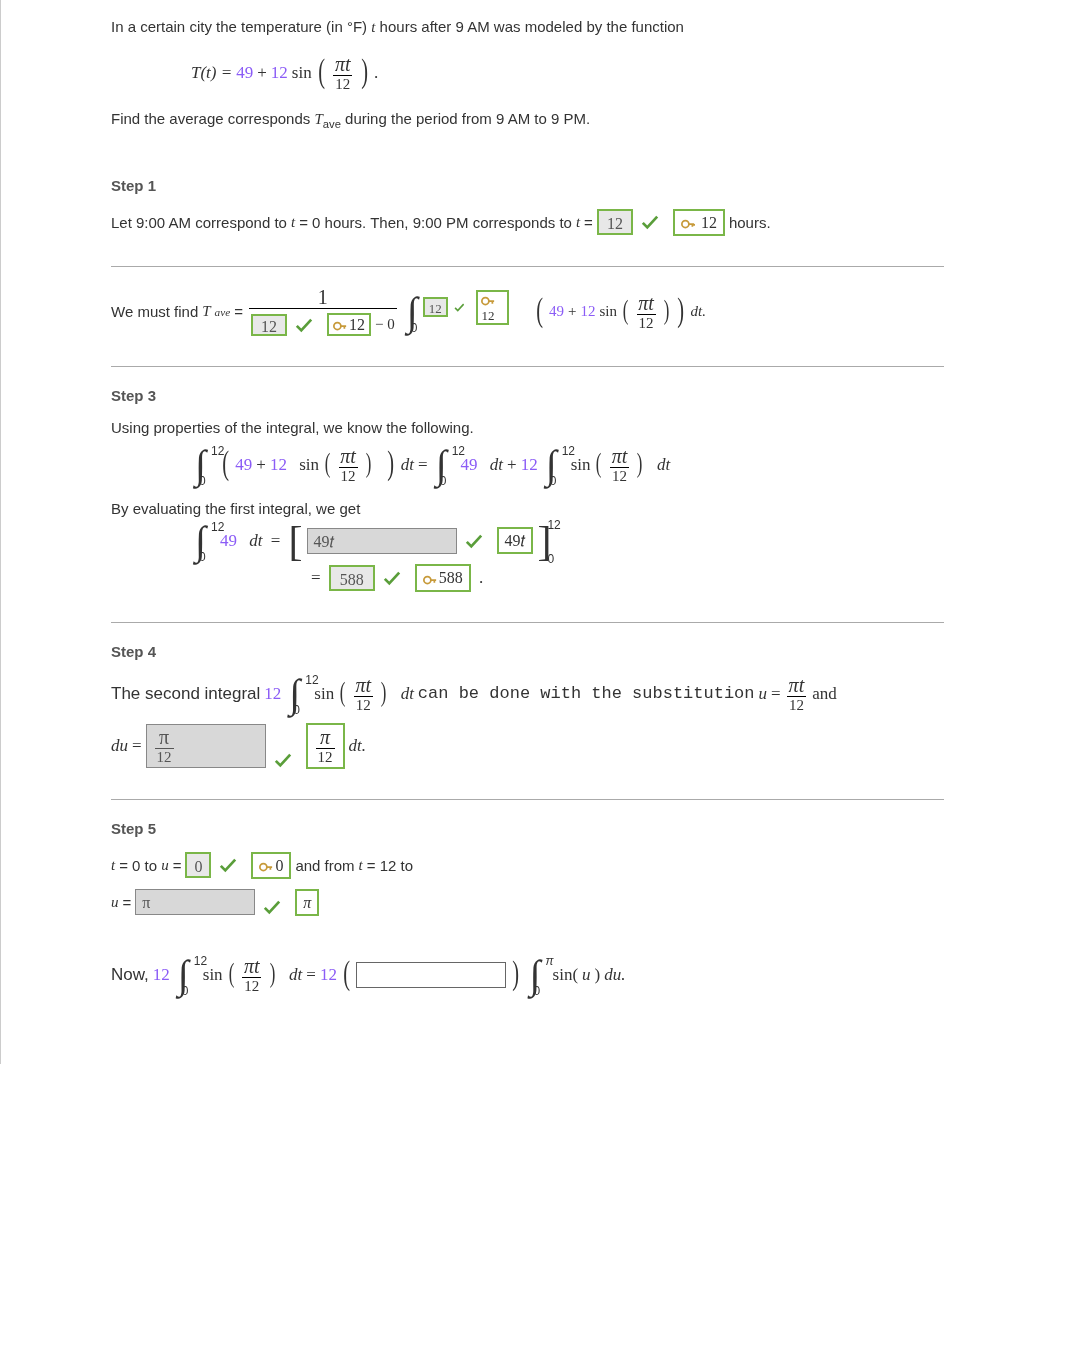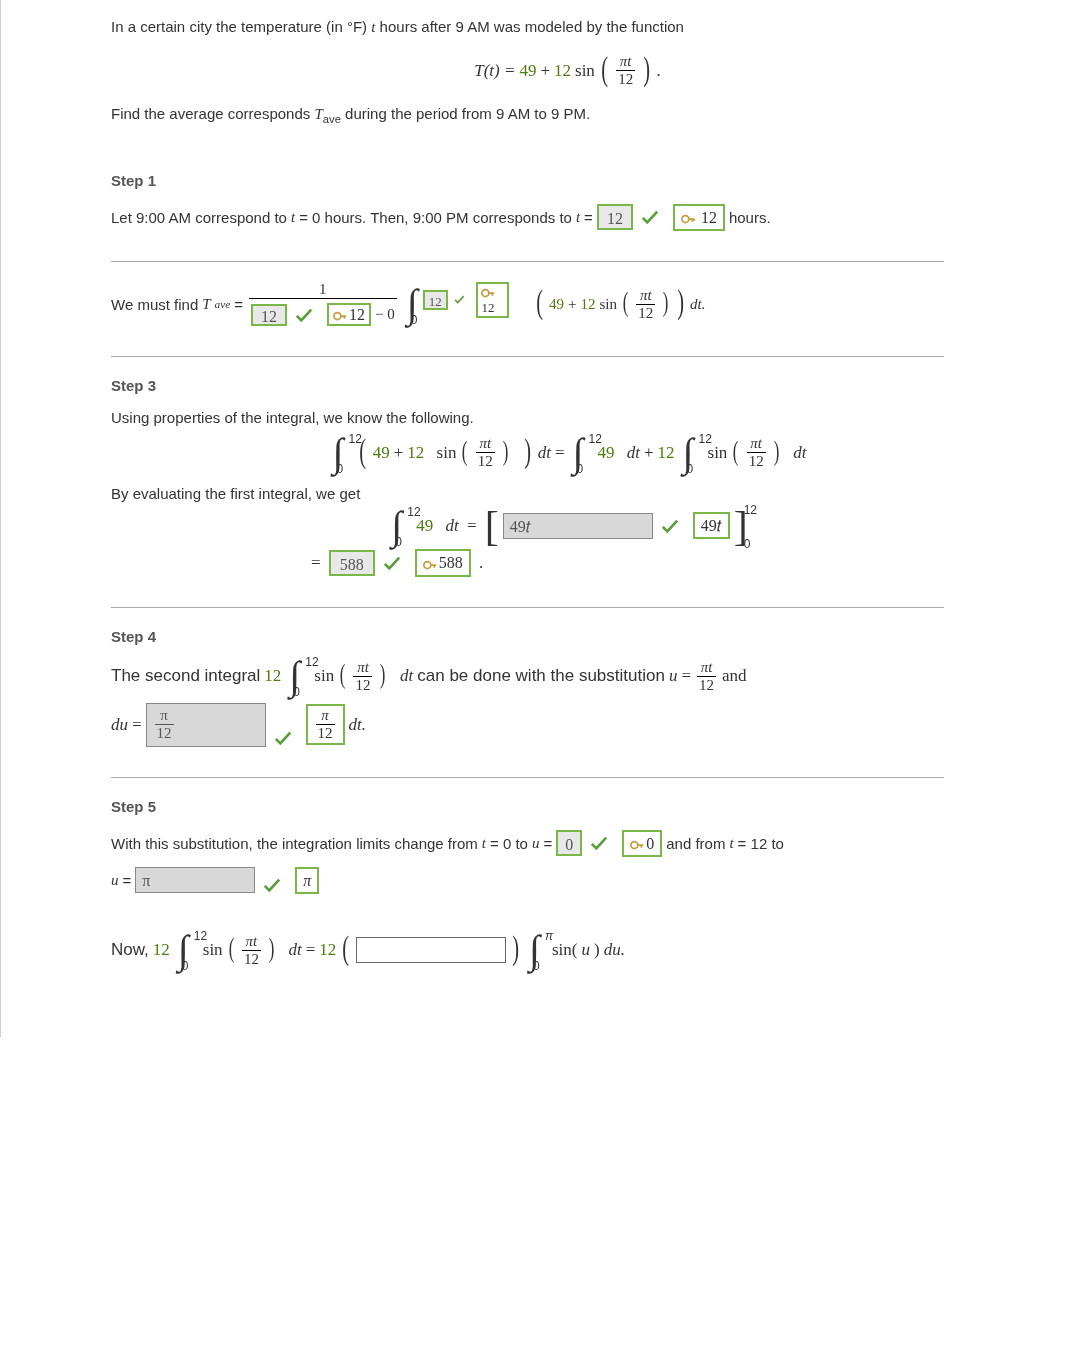--- a/index.html
+++ b/index.html
@@ -26,21 +26,21 @@
     margin: 10px 0 15px 0;
   }
   .hr {
     border: none;
     border-top: 1px solid #aaa;
     margin: 0 30px 0 110px;
   }
 
   .var { font-style: italic; font-family: 'Times New Roman', serif; }
   .tm { font-family: 'Times New Roman', serif; }
-  .red { color: #4d7c0f; }
+  .red { color: #8b5cf6; }
   .sub { font-size: 0.75em; vertical-align: sub; }
 
   
   .inp {
     display: inline-block;
     background: #d8d8d8;
     border: 1px solid #888;
     height: 26px;
     line-height: 26px;
     font-size: 16px;
@@ -88,21 +88,21 @@
   
   .frac {
     display: inline-flex;
     flex-direction: column;
     align-items: center;
     vertical-align: middle;
     font-family: 'Times New Roman', serif;
     line-height: 1;
     margin: 0 2px;
   }
-  .frac .num { padding: 0 2px 1px 2px; font-size: 15px;}
+  .frac .num { padding: 0 2px 1px 2px; font-size: 20px;}
   .frac .den { border-top: 1px solid #000; padding: 1px 2px 0 2px; font-size: 15px;}
 
   .lparen, .rparen {
     font-family: 'Times New Roman', serif;
     font-size: 34px;
     line-height: 0;
     vertical-align: middle;
     display: inline-block;
     transform: scaleX(0.6);
     position: relative;
@@ -146,21 +146,21 @@
   .brsup { position:absolute; font-size:12px; top:-16px; left:10px; font-family:Verdana,sans-serif;}
   .brsub { position:absolute; font-size:12px; bottom:-18px; left:10px; font-family:Verdana,sans-serif;}
 
   .mathrow {
     display: flex;
     align-items: center;
     flex-wrap: wrap;
     gap: 4px;
     margin: 10px 0;
   }
-  .mathrow.indent { padding-left: 80px; justify-content: center; }
+  .mathrow.indent { padding-left: 80px; }
   .mathrow.indent2 { padding-left: 200px; }
 
   .formula {
     font-family: 'Times New Roman', serif;
     font-size: 17px;
   }
 
   .step6bar {
     display: flex;
     align-items: center;
@@ -376,21 +376,21 @@
       <span class="intsym">∫<span class="intsup">12</span><span class="intsub">0</span></span>
       <span style="width:8px;"></span>
       <span>sin</span>
       <span class="lparen" style="font-size:28px;">(</span>
       <span class="frac">
           <span class="num var">πt</span>
           <span class="den">12</span>
         </span>
       <span class="rparen" style="font-size:28px;">)</span>&nbsp;
       <span class="var">dt</span>
-      <span style="font-family:Liberation Sans, sans-serif;"> can be done with the substitution </span>
+      <span style="font-family:Liberation Mono, monospace;"> can be done with the substitution </span>
       <span class="var">u</span>
       <span> = </span>
       <span class="frac">
           <span class="num var">πt</span>
           <span class="den">12</span>
         </span>
       <span style="font-family:Liberation Serif, serif;"> and</span>
     </div>
     <div class="mathrow formula">
       <span class="var">du</span>
@@ -413,21 +413,20 @@
           </span>
       </span>
       <span class="var">dt.</span>
     </div>
   </div>
   <hr class="hr">
 
   <div class="section">
     <div class="step-heading">Step 5</div>
     <div class="mathrow">
-      <span>With this substitution, the integration limits change from </span>
       <span class="var">t</span>
       <span> = 0 to </span>
       <span class="var">u</span>
       <span> = </span>
       <span class="inp short correct" style="width:26px;">0</span>
       <span class="chk">
           <svg viewBox="0 0 20 20">
             <path d="M2 11 L7 16 L18 4" stroke="#5a9e3a" stroke-width="3" fill="none"></path>
           </svg>
         </span>

